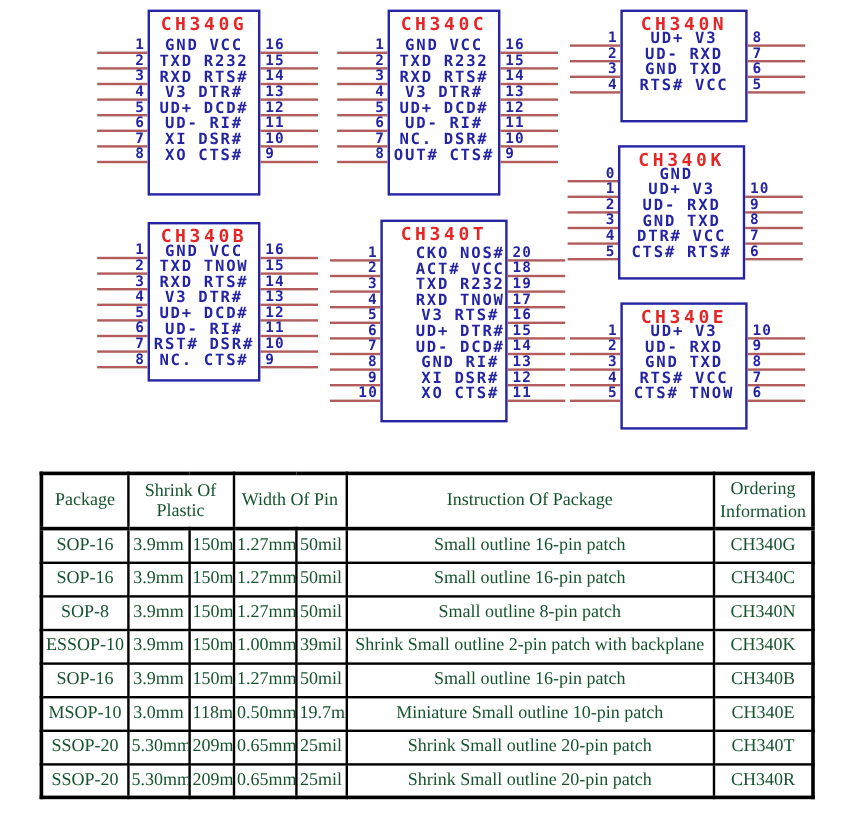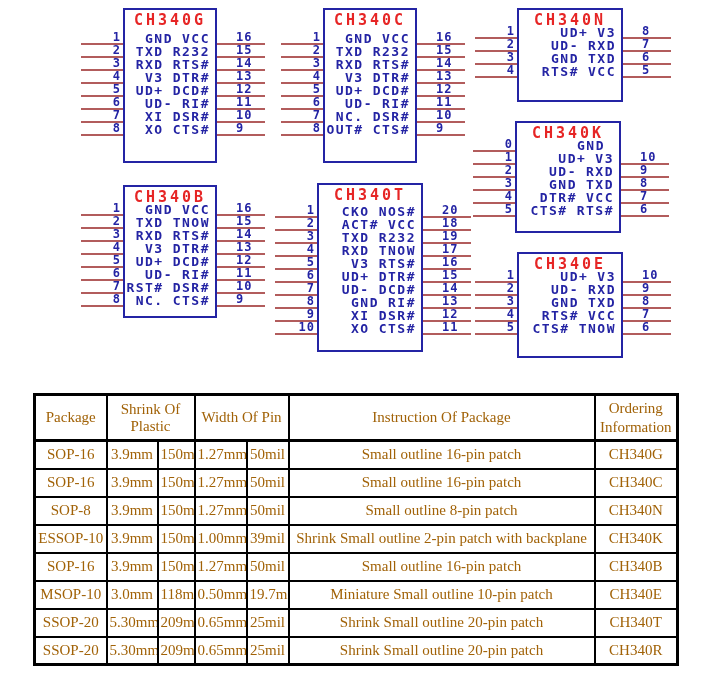--- a/index.html
+++ b/index.html
@@ -14,45 +14,45 @@
   .leads { display:block; }
   .lead {
     position:relative; height:13px;
     border-bottom:2px solid var(--lead,#b25858);
   }
   .pn {
     position:absolute; bottom:0; font-size:12px; font-weight:bold;
     letter-spacing:1px; color:var(--navy,#2020a5); line-height:12px;
   }
   .pn-l { right:2px; }
-  .pn-r { left:19px; }
+  .pn-r { left:4px; }
   .chipbox {
     border:2px solid var(--navy,#2020a5); background:#fff; position:relative;
     flex:none;
   }
   .chiptitle {
     position:absolute; top:2px; left:0; right:0; text-align:center;
     color:var(--red,#ee2222); font-size:15px; font-weight:bold;
     letter-spacing:3px; line-height:16px; white-space:nowrap;
   }
   .rows { }
   .prow {
-    height:13px; line-height:13px; display:flex; justify-content:flex-end;
+    height:13px; line-height:13px; display:flex; justify-content:center;
     padding:0 5px; white-space:nowrap;gap:9px;
   }
   .pl, .pr {
     font-size:13px; font-weight:bold; color:var(--navy,#2020a5);
     letter-spacing:1.5px; line-height:13px;
   }
   .pr { text-align:right; }
   
   #pkg-table {
     position:absolute; left:33px; top:393px; width:643px;
     border-collapse:collapse; table-layout:fixed;
-    font-family:"Liberation Serif", serif; font-size:15px; color:#a16207;
+    font-family:"Liberation Serif", serif; font-size:15px; color:#14532d;
   }
   #pkg-table th, #pkg-table td {
     border:2px solid var(--tborder,#000); text-align:center; vertical-align:middle;
     padding:1px 2px; overflow:hidden;
   }
   #pkg-table { border:3px solid var(--tborder,#000); }
   #pkg-table thead th { height:46px; font-weight:normal; border-bottom:3px solid var(--tborder,#000); }
   #pkg-table tbody td { height:28px; }
   #pkg-table .ord-line { display:block; line-height:19px; }
 </style>

